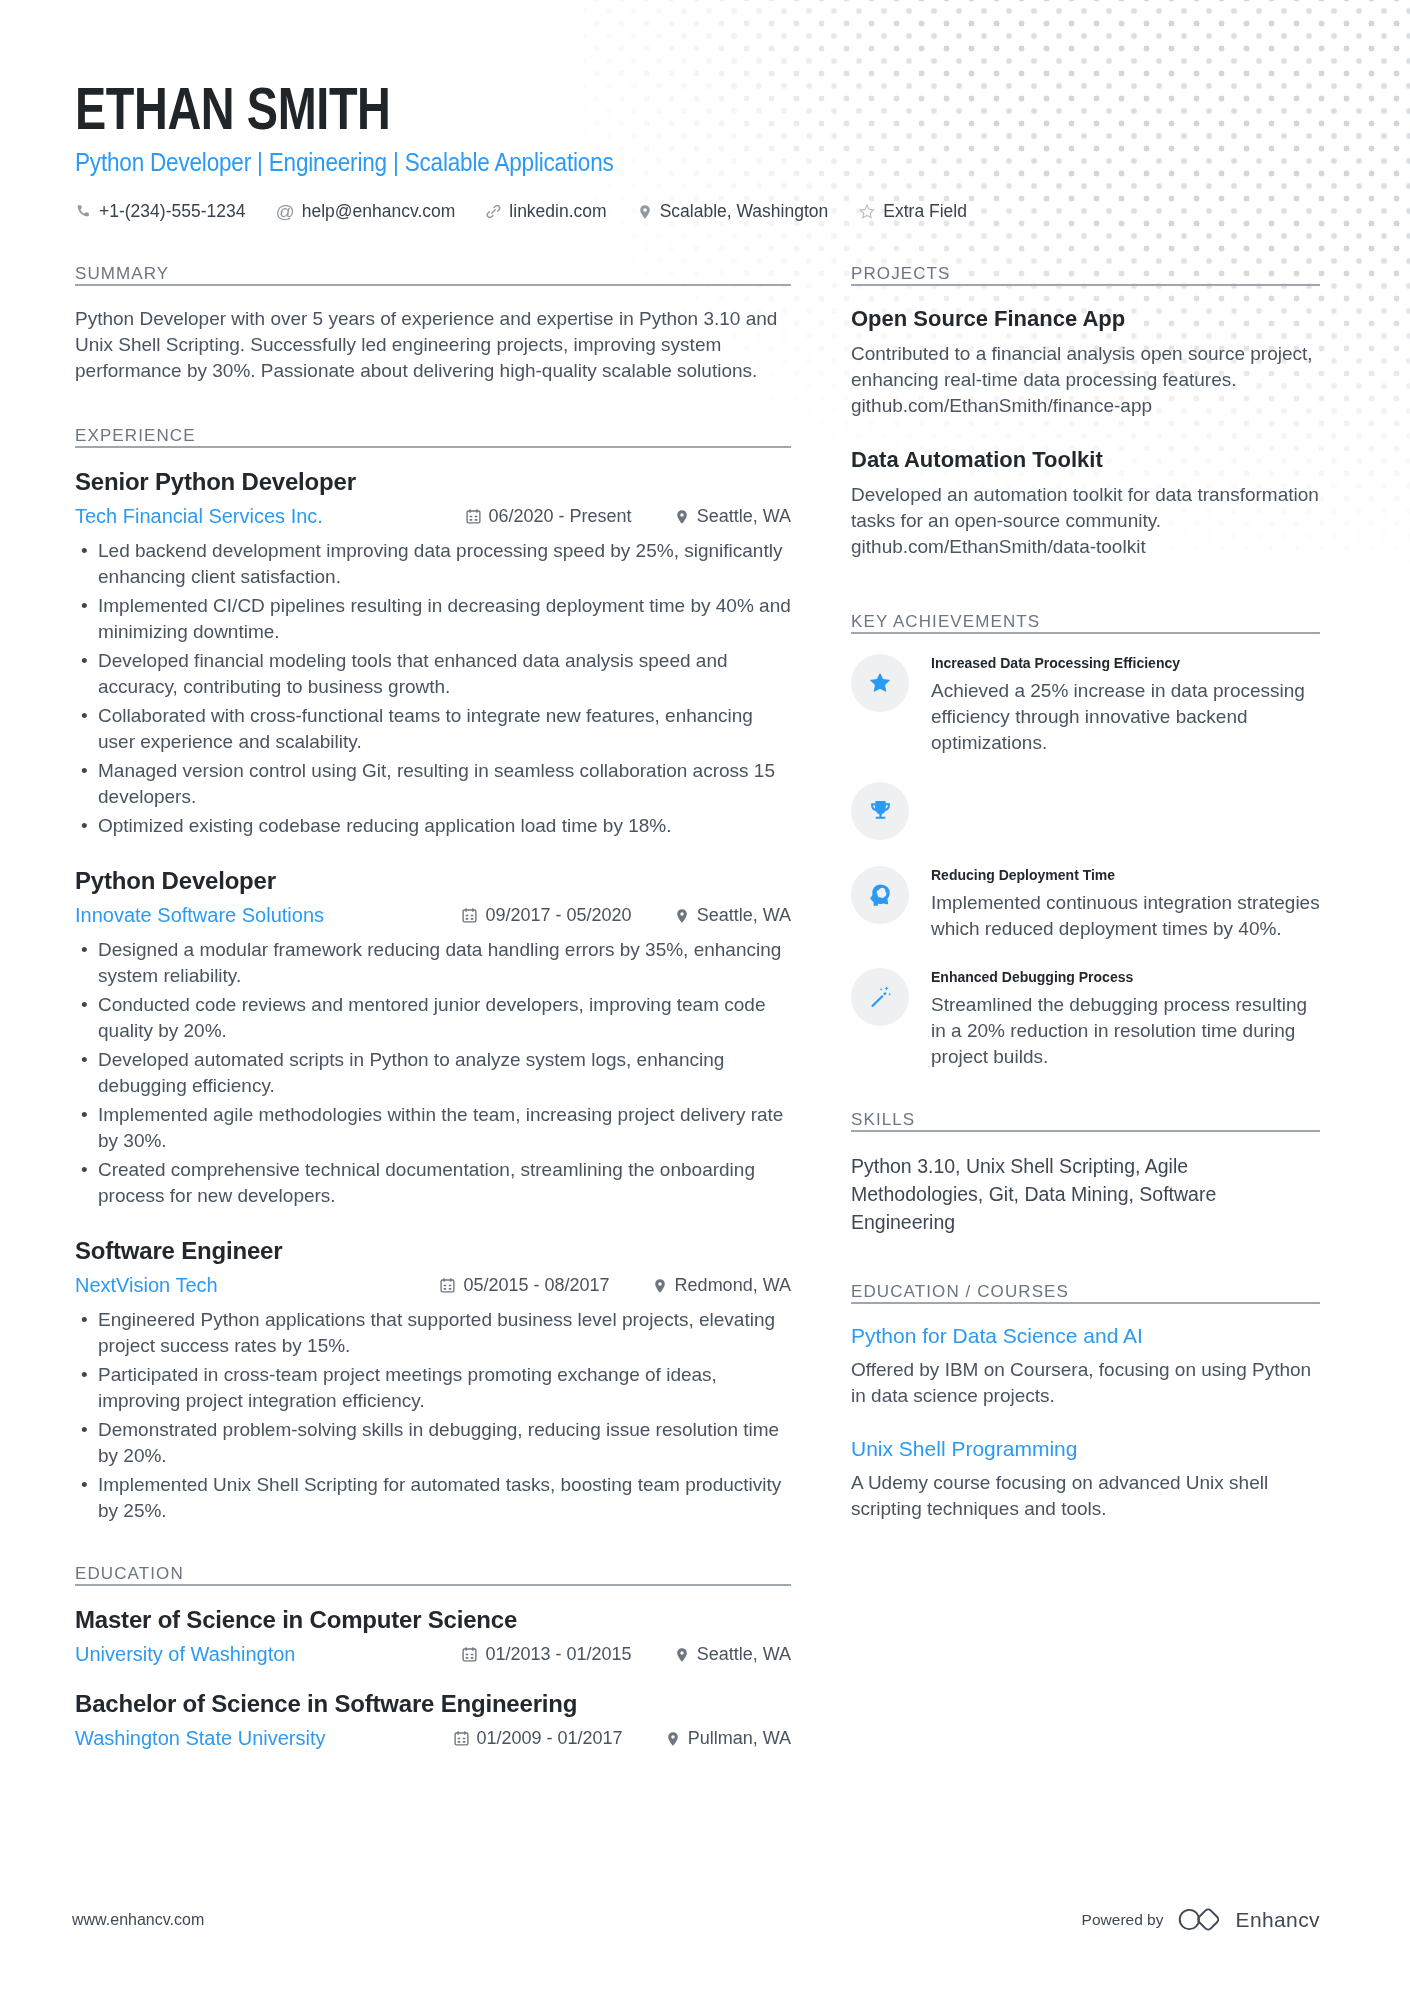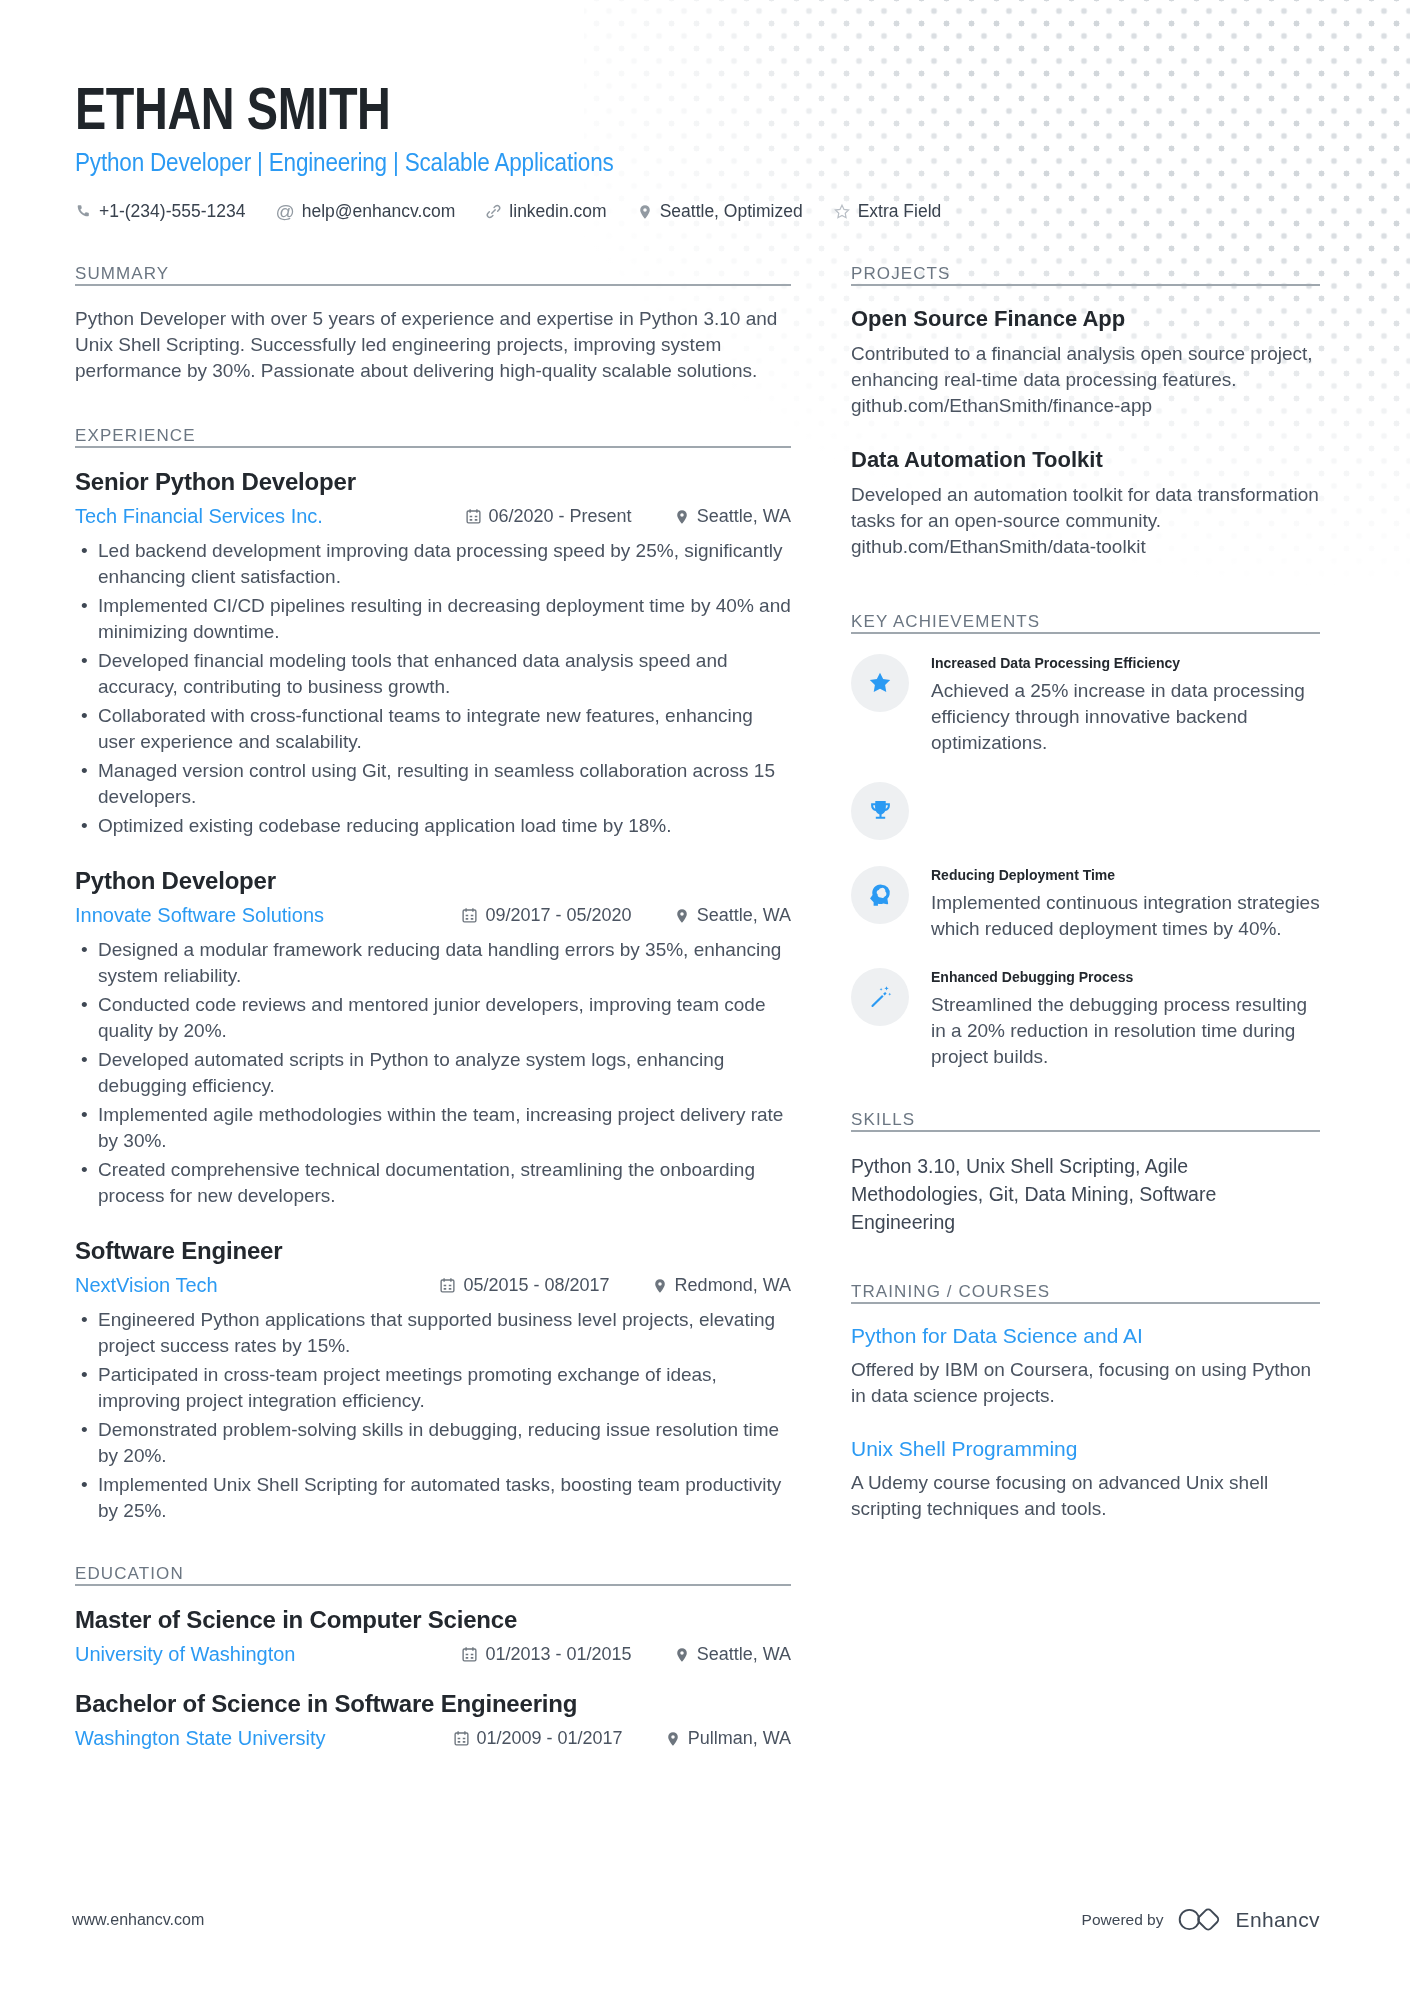--- a/index.html
+++ b/index.html
@@ -114,21 +114,21 @@
               <path d="M8 12l4-4"></path>
               <path d="M9.3 14.6l-1.8 1.8a3 3 0 0 1-4.2-4.2l1.8-1.8"></path>
               <path d="M10.7 5.4l1.8-1.8a3 3 0 0 1 4.2 4.2l-1.8 1.8"></path>
             </svg>
           <span>linkedin.com</span>
         </span>
         <span class="c-item">
           <svg width="16" height="16" viewBox="0 0 20 20">
               <path fill="currentColor" d="M10 1.5a6 6 0 0 1 6 6c0 4.4-6 11-6 11s-6-6.6-6-11a6 6 0 0 1 6-6zm0 8.2a2.2 2.2 0 1 0 0-4.4 2.2 2.2 0 0 0 0 4.4z"></path>
             </svg>
-          <span>Seattle, Optimized</span>
+          <span>Scalable, Washington</span>
         </span>
         <span class="c-item">
           <svg width="18" height="18" viewBox="0 0 24 24" fill="none" stroke="#b9bfc6" stroke-width="1.6">
               <path d="M12 3l2.7 5.6 6.1.8-4.5 4.2 1.1 6-5.4-3-5.4 3 1.1-6L3.2 9.4l6.1-.8z"></path>
             </svg>
           <span>Extra Field</span>
         </span>
       </div>
     </header>
 
@@ -337,21 +337,21 @@
             </div>
           </div>
         </section>
 
         <section class="skills-sec">
           <h3 class="sec">SKILLS</h3>
           <div class="skills-text">Python 3.10, Unix Shell Scripting, Agile Methodologies, Git, Data Mining, Software Engineering</div>
         </section>
 
         <section>
-          <h3 class="sec">TRAINING / COURSES</h3>
+          <h3 class="sec">EDUCATION / COURSES</h3>
           <div class="course">
             <div class="course-title">Python for Data Science and AI</div>
             <div class="course-desc">Offered by IBM on Coursera, focusing on using Python in data science projects.</div>
           </div>
           <div class="course">
             <div class="course-title">Unix Shell Programming</div>
             <div class="course-desc">A Udemy course focusing on advanced Unix shell scripting techniques and tools.</div>
           </div>
         </section>
       </div>

